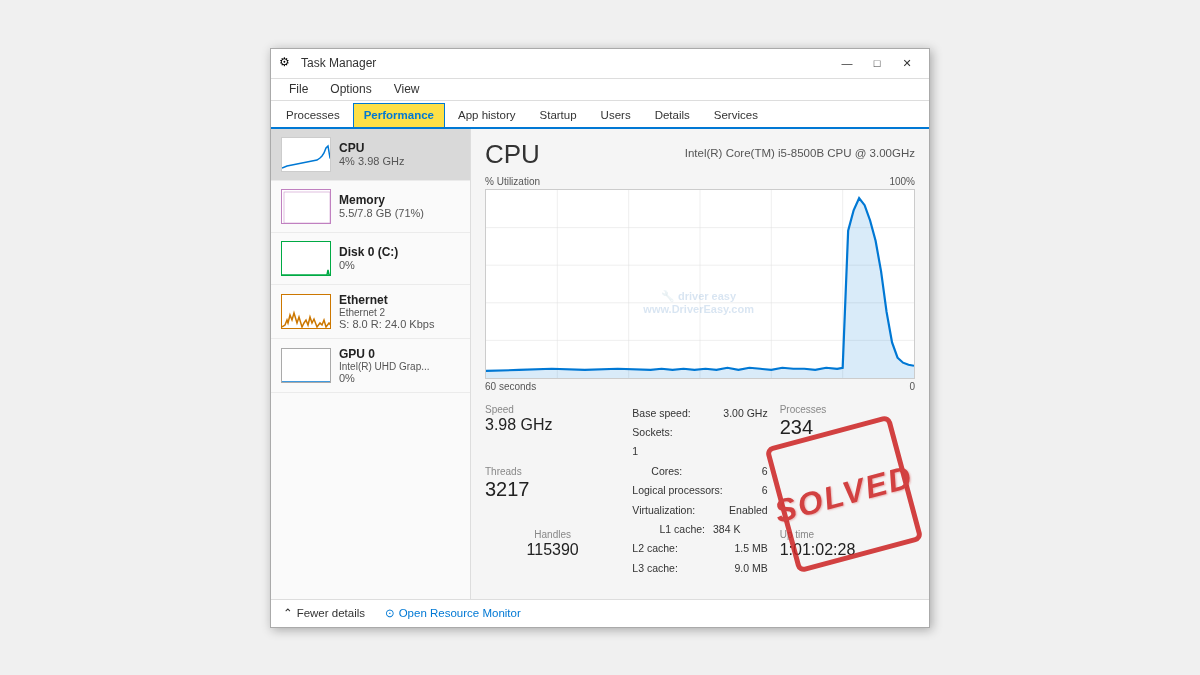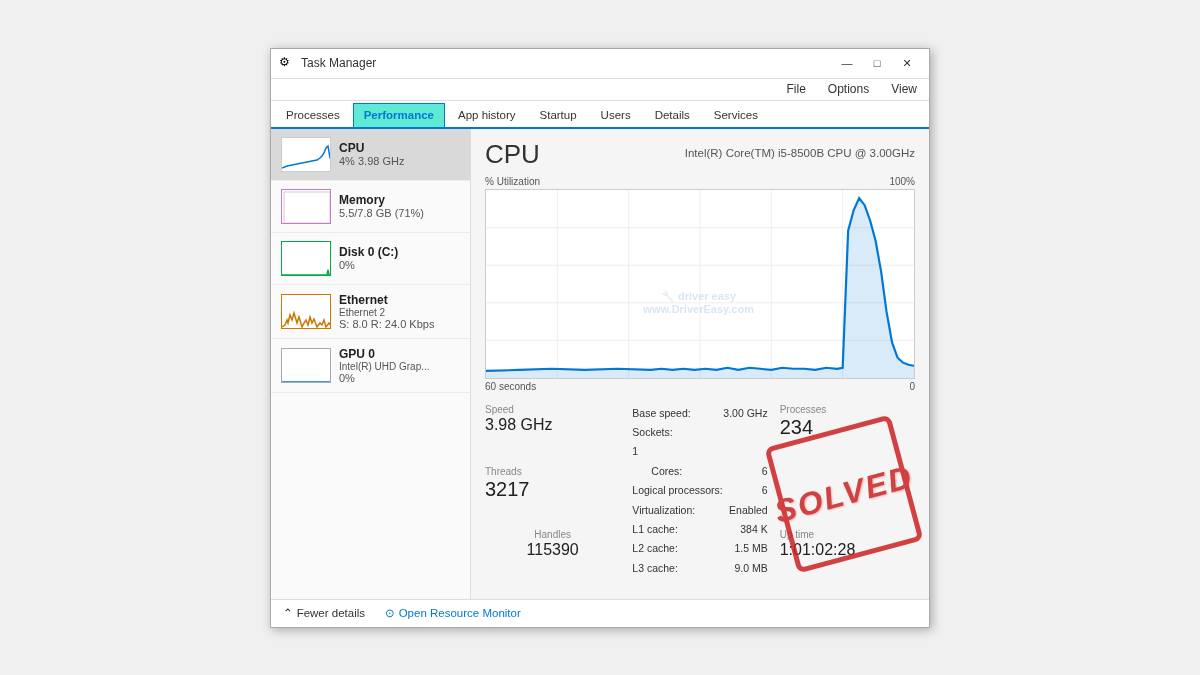--- a/index.html
+++ b/index.html
@@ -62,24 +62,23 @@
       color: #333;
       background: transparent;
       border: none;
     }
 
     .menu-bar {
       background: #ffffff;
       height: 22px;
       display: flex;
       align-items: center;
-      padding: 0 6px;
+      padding: 0 12px;
       border-bottom: 1px solid #ddd;
       gap: 10px;
-      justify-content: flex-end;
     }
 
     .menu-item {
       font-size: 12px;
       color: #333;
       padding: 2px 6px;
       cursor: pointer;
     }
 
     .tab-bar {
@@ -99,21 +98,21 @@
       cursor: pointer;
       border: 1px solid transparent;
       border-bottom: none;
       background: transparent;
       height: 24px;
       display: flex;
       align-items: center;
     }
 
     .tab.active {
-      background: #5eead4;
+      background: #fde047;
       border-color: #0078d4;
       border-bottom-color: #f5f5f5;
       color: #0078d4;
       font-weight: 600;
     }
 
     .main-content {
       display: flex;
       flex: 1;
       min-height: 470px;
@@ -469,21 +468,21 @@
             <span>6</span>
           </div>
           <div style="display:flex;justify-content:space-between;gap:16px;">
             <span>Logical processors:</span>
             <span>6</span>
           </div>
           <div style="display:flex;justify-content:space-between;gap:16px;">
             <span>Virtualization:</span>
             <span>Enabled</span>
           </div>
-          <div style="display:flex;justify-content:space-between;gap:8px;">
+          <div style="display:flex;justify-content:center;gap:8px;">
             <span>L1 cache:</span>
             <span>384 K</span>
           </div>
           <div style="display:flex;justify-content:space-between;gap:16px;">
             <span>L2 cache:</span>
             <span>1.5 MB</span>
           </div>
           <div style="display:flex;justify-content:space-between;gap:16px;">
             <span>L3 cache:</span>
             <span>9.0 MB</span>

